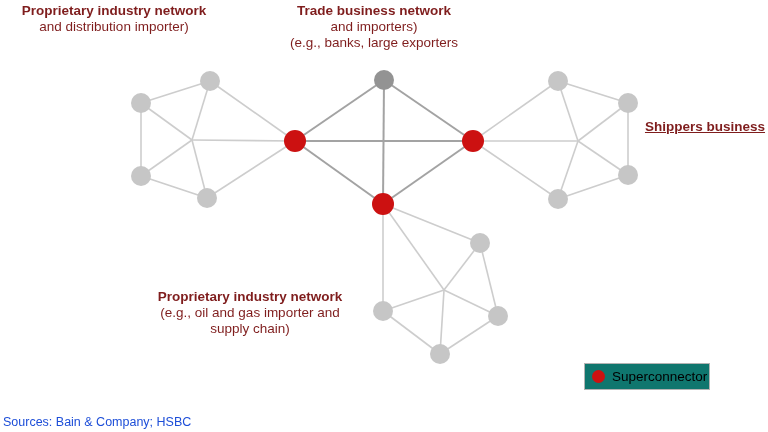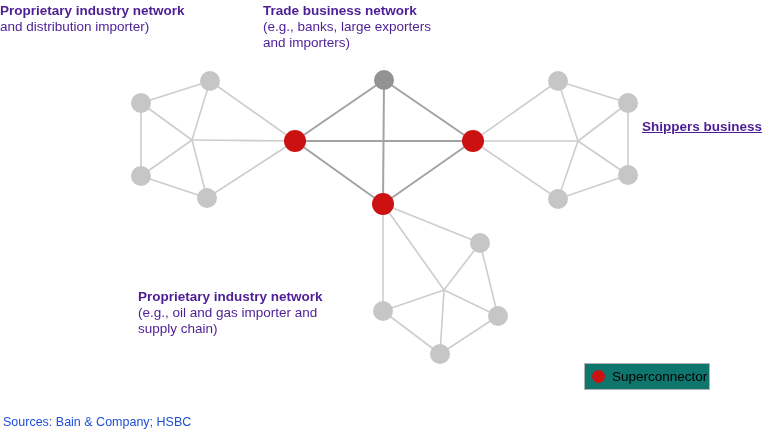--- a/index.html
+++ b/index.html
@@ -7,24 +7,24 @@
     width: 768px; height: 432px;
     background: #ffffff;
     font-family: "Liberation Sans", sans-serif;
     position: relative;
     overflow: hidden;
   }
   .canvas { position: absolute; inset: 0; width: 768px; height: 432px; }
   #net-svg { position: absolute; left: 0; top: 0; }
   .net-label {
     position: absolute;
-    text-align: left;
+    text-align: center;
     font-size: 13.5px;
     line-height: 16px;
-    color: #4c1d95;
+    color: #7f1d1d;
   }
   .net-label .bold { font-weight: bold; }
   .label-top-left   { left: 0px;   top: 3px;   width: 228px; }
   .label-top-center { left: 263px; top: 3px;   width: 222px; }
   .label-right      { left: 642px; top: 119px; width: 126px; font-weight: bold; text-decoration: underline; }
   .label-bottom-left{ left: 138px; top: 289px; width: 224px; }
   .legend-box {
     position: absolute;
     left: 584px; top: 363px;
     width: 126px; height: 27px;
@@ -114,22 +114,22 @@
       <circle cx="383" cy="204" r="11" fill="#cc1111"></circle>
     </svg>
 
   <div class="net-label label-top-left">
     <div class="bold">Proprietary industry network</div>
     <div>and distribution importer)</div>
   </div>
 
   <div class="net-label label-top-center">
     <div class="bold">Trade business network</div>
+    <div>and importers)</div>
     <div>(e.g., banks, large exporters</div>
-    <div>and importers)</div>
   </div>
 
   <div class="net-label label-right">
     <div>Shippers business</div>
   </div>
 
   <div class="net-label label-bottom-left">
     <div class="bold">Proprietary industry network</div>
     <div>(e.g., oil and gas importer and</div>
     <div>supply chain)</div>

